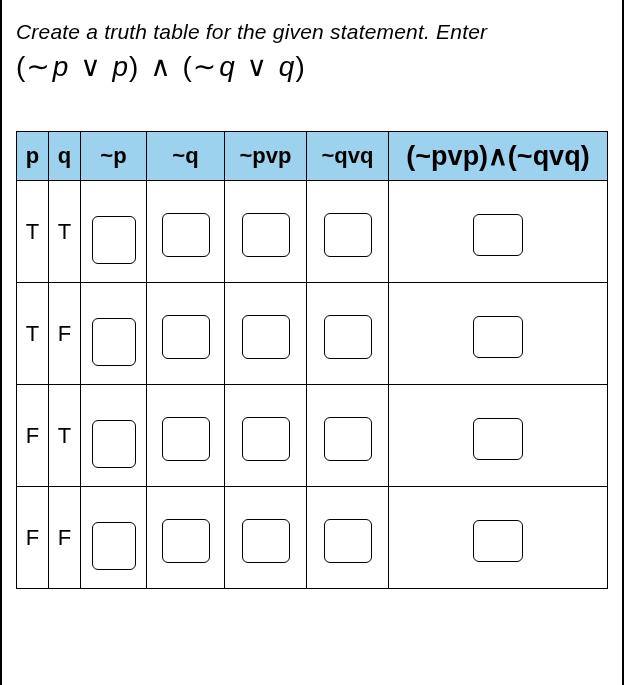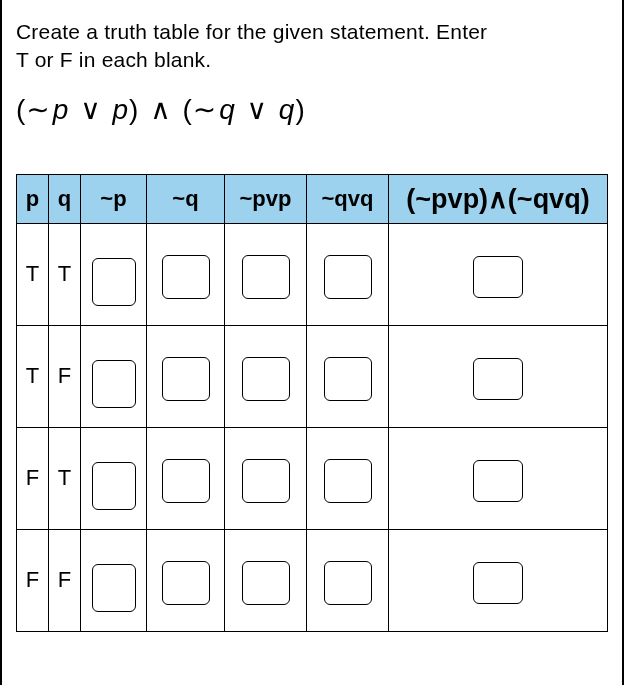--- a/index.html
+++ b/index.html
@@ -13,22 +13,23 @@
   }
   .container {
     border-left: 2px solid #000;
     border-right: 2px solid #000;
     padding: 18px 14px 20px 14px;
     height: 685px;
   }
   .prompt {
     font-size: 21px;
     line-height: 1.35;
-    margin-bottom: 18px;
+    margin-bottom: 4px;
     letter-spacing: 0.2px;
+    font-style: italic;
   }
   .formula {
     font-family: Liberation Sans, sans-serif;
     font-size: 28px;
     font-style: italic;
     margin-bottom: 48px;
     letter-spacing: 1px;
   }
   .formula .paren { font-style: normal; }
   .formula .op { font-style: normal; margin: 0 2px; }
@@ -80,21 +81,20 @@
 
   
   td.inputcell { padding: 0; }
 </style>
 </head>
 <body>
 <div class="container">
 
 <div class="prompt">
   <span>Create a truth table for the given statement.  Enter</span><br>
-  <span>T or F in each blank.</span>
 </div>
 
 <div class="formula">
   <span class="paren">(</span><span class="neg">∼</span><span>p</span>
   <span class="op">∨</span>
   <span>p</span><span class="paren">)</span>
   <span class="op">∧</span>
   <span class="paren">(</span><span class="neg">∼</span><span>q</span>
   <span class="op">∨</span>
   <span>q</span><span class="paren">)</span>

